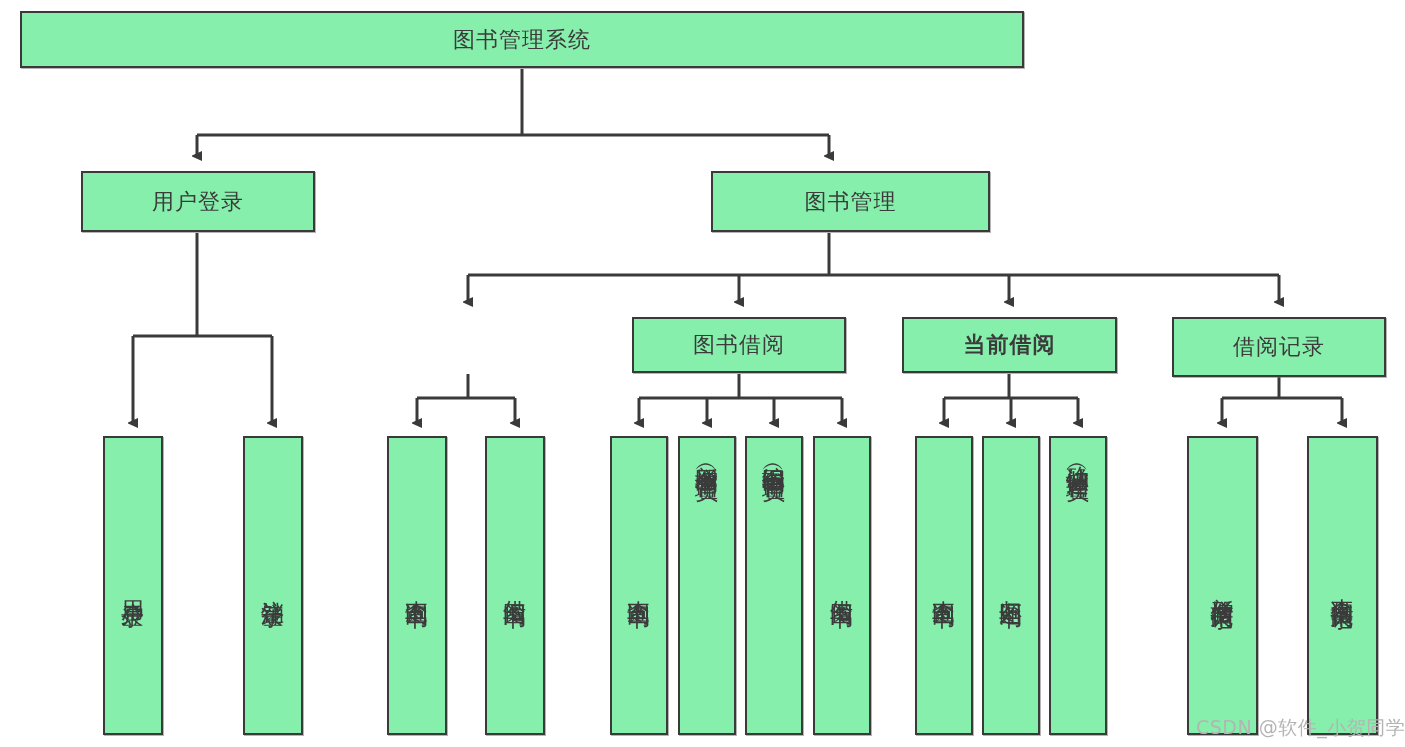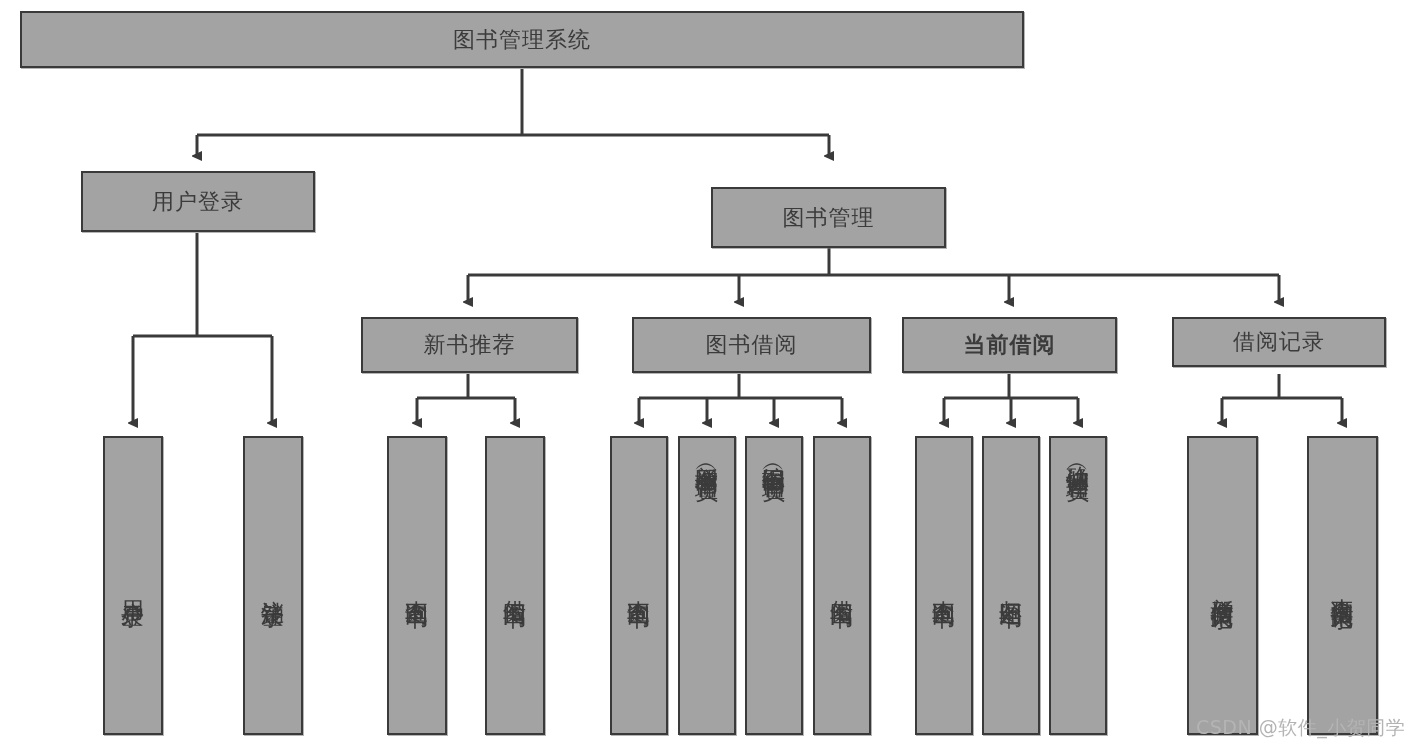--- a/index.html
+++ b/index.html
@@ -22,21 +22,21 @@
     position: absolute;
     left: 0;
     top: 0;
     width: 1405px;
     height: 747px;
     pointer-events: none;
   }
   .node {
     position: absolute;
     box-sizing: border-box;
-    background: #a3a3a3;
+    background: #86efac;
     border: 2px solid #3a3a3a;
     display: flex;
     align-items: center;
     justify-content: center;
     color: #3b3b3b;
     box-shadow: 1px 1px 0 rgba(120,120,120,0.55);
   }
   .node .label {
     display: block;
     text-align: center;
@@ -126,34 +126,31 @@
     </g>
   </svg>
 
   <div class="node horiz" style="left:20px; top:11px; width:1004px; height:57px;">
     <span class="label">图书管理系统</span>
   </div>
 
   <div class="node horiz" style="left:81px; top:171px; width:234px; height:61px;">
     <span class="label">用户登录</span>
   </div>
-  <div class="node horiz" style="left:711px; top:171px; width:235px; height:61px;margin-top:16px;">
+  <div class="node horiz" style="left:711px; top:171px; width:279px; height:61px;">
     <span class="label">图书管理</span>
   </div>
 
-  <div class="node horiz" style="left:361px; top:317px; width:217px; height:56px;">
-    <span class="label">新书推荐</span>
-  </div>
-  <div class="node horiz" style="left:632px; top:317px; width:239px; height:56px;">
+  <div class="node horiz" style="left:632px; top:317px; width:214px; height:56px;">
     <span class="label">图书借阅</span>
   </div>
   <div class="node horiz" style="left:902px; top:317px; width:215px; height:56px;font-weight:bold;">
     <span class="label">当前借阅</span>
   </div>
-  <div class="node horiz" style="left:1172px; top:317px; width:214px; height:50px;">
+  <div class="node horiz" style="left:1172px; top:317px; width:214px; height:60px;">
     <span class="label">借阅记录</span>
   </div>
 
   <div class="node vert centered" style="left:103px; top:436px; width:60px; height:299px;">
     <span class="label">用户登录</span>
   </div>
   <div class="node vert centered" style="left:243px; top:436px; width:60px; height:299px;">
     <span class="label">注销登录</span>
   </div>
 

